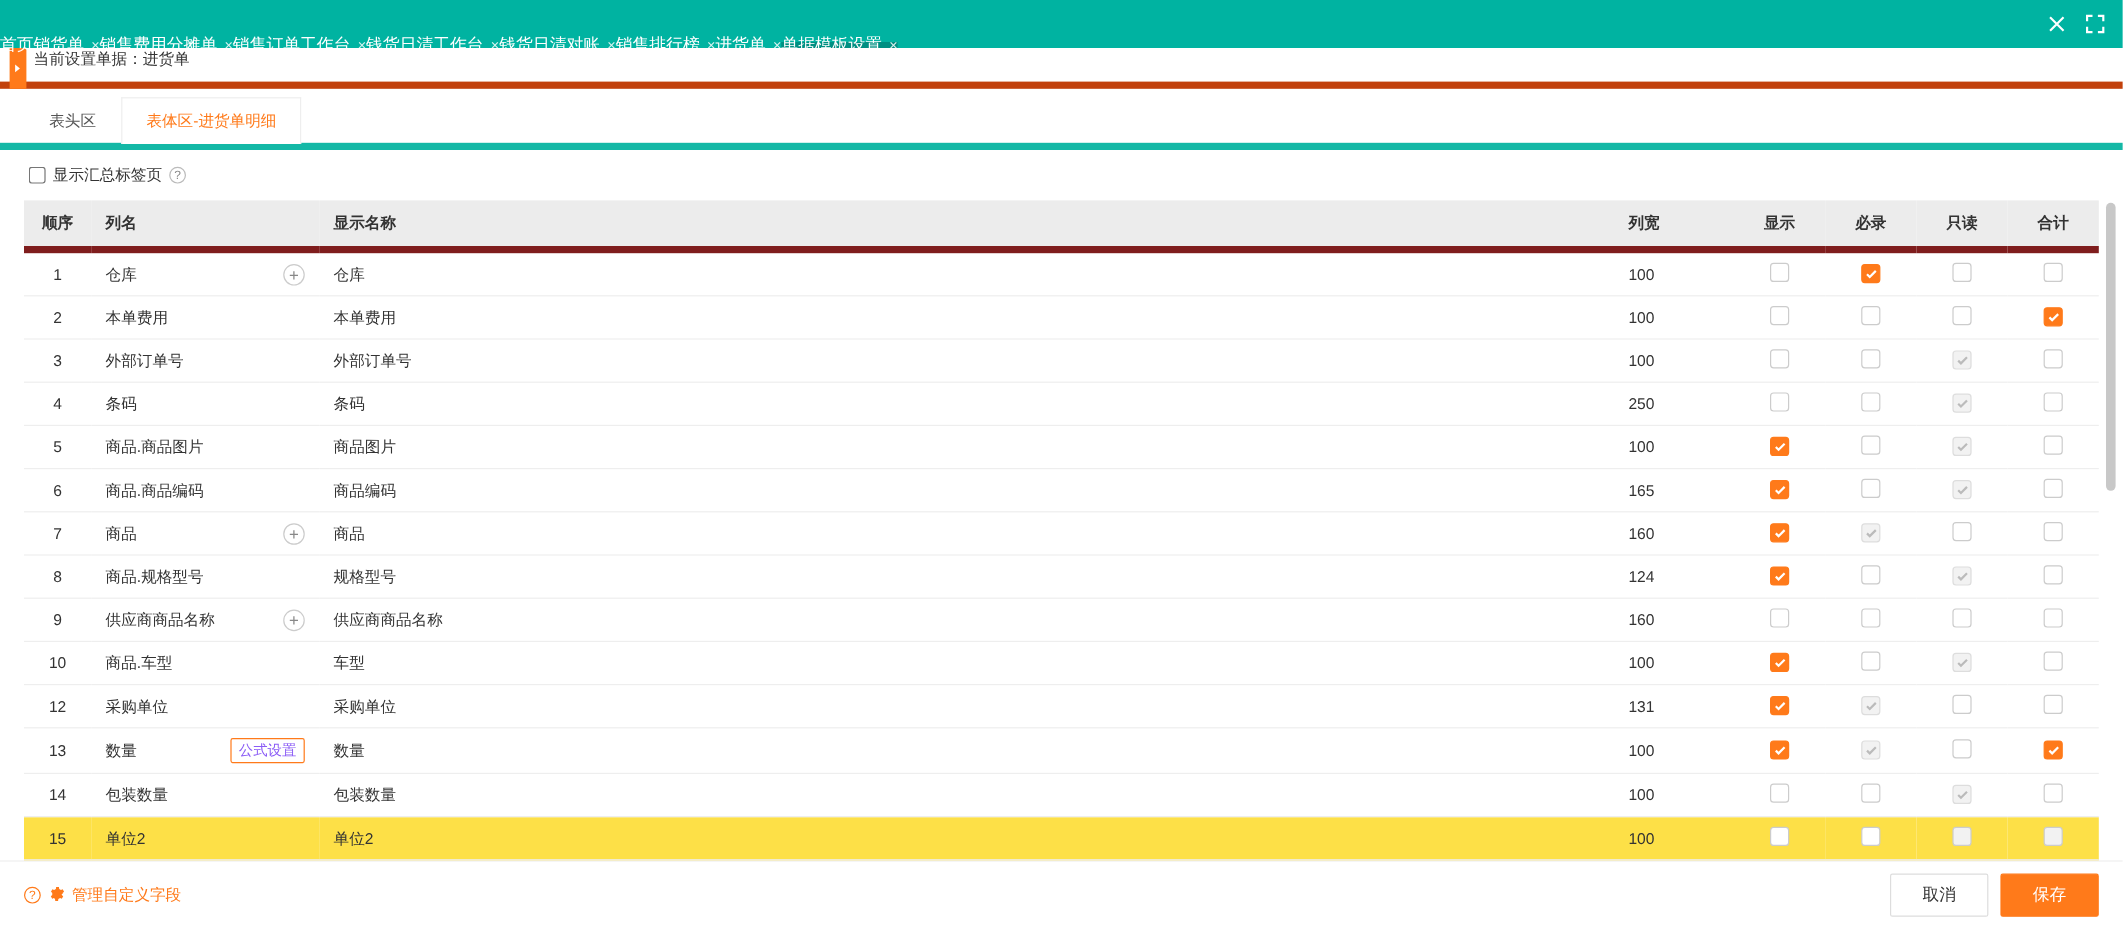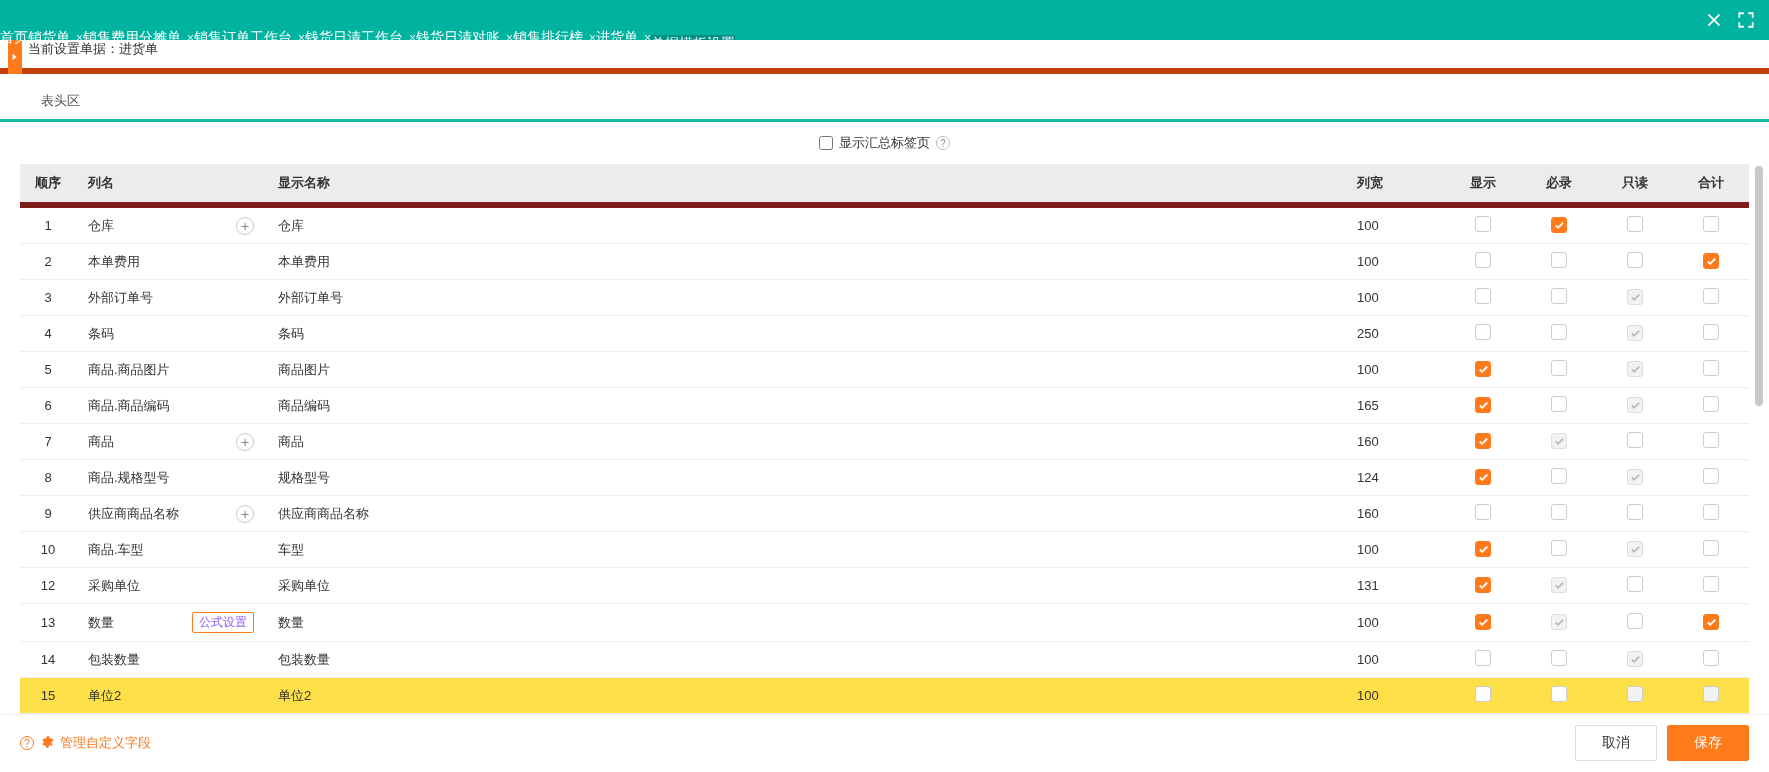--- a/index.html
+++ b/index.html
@@ -1,38 +1,38 @@
 <!DOCTYPE html>
 <html><head>
 <meta charset="utf-8">
 <style>
 * { box-sizing: border-box; margin: 0; padding: 0; }
 body { font-family: "Microsoft YaHei", Arial, sans-serif; font-size: 13px; color: #333; background: #fff; }
 
 
 .tabbar { height: 40px; background: #00b3a1; display: flex; align-items: stretch; color: #fff; }
 .tab { display: flex; align-items: center; padding: 0 0; cursor: pointer; font-size: 14px; white-space: nowrap; position: relative; margin-top: 35px; }
-.tab.active { background: #008f82; flex-direction: column; }
+.tab.active { background: #008f82; }
 .tab .close { margin-left: 6px; font-size: 12px; opacity: .85; }
 .tabbar-spacer { flex: 1; }
 .tabbar-right { display: flex; align-items: center; gap: 14px; padding-right: 14px; }
 .tabbar-right .icn { width: 18px; height: 18px; display: inline-flex; align-items: center; justify-content: center; color: #fff; cursor: pointer; }
 
 
 .crumb { height: 34px; display: flex; align-items: flex-start; padding: 0 8px; border-bottom: 6px solid #c2410c; }
 .crumb-handle { width: 14px; height: 34px; background: #ff7a1a; display: flex; align-items: center; justify-content: center; color: #fff; font-size: 10px; margin-right: 6px; cursor: pointer; }
 .crumb-text { font-size: 13px; color: #333; }
 
 
-.subtabs { display: flex; align-items: flex-end; padding: 6px 20px 0 20px; border-bottom: 3px solid #14b8a6; gap: 0; }
+.subtabs { display: flex; align-items: flex-end; padding: 6px 20px 0 20px; border-bottom: 6px solid #14b8a6; gap: 0; }
 .subtab { padding: 10px 20px 10px; cursor: pointer; color: #555; border: 1px solid transparent; border-bottom: none; position: relative; top: 1px; }
 .subtab.active { color: #ff7a1a; border-color: #eee; background: #fff; }
 
 
-.optrow { display: flex; align-items: center; gap: 6px; padding: 12px 24px; font-size: 13px; color: #333; justify-content: center; }
+.optrow { display: flex; align-items: center; gap: 6px; padding: 12px 24px; font-size: 13px; color: #333; }
 .optrow input[type=checkbox]{ width:14px;height:14px; }
 .q-icon { display:inline-flex; width:14px;height:14px; border:1px solid #bbb; border-radius:50%; align-items:center; justify-content:center; font-size:10px; color:#888; }
 
 
 .table-wrap { padding: 0 20px; position: relative; }
 .tbl { width: 100%; border-collapse: collapse; table-layout: fixed; }
 .tbl th { background: #ececec; font-weight: 600; text-align: left; padding: 10px 12px; border-bottom: 6px solid #7f1d1d; font-size: 13px; }
 .tbl td { padding: 8px 12px; border-bottom: 1px solid #eee; font-size: 13px; color: #333; }
 .tbl th.center, .tbl td.center { text-align: center; }
 .col-seq { width: 56px; text-align: center; }
@@ -126,20 +126,21 @@
   <div class="crumb-handle">
     <svg viewBox="0 0 10 10" width="8" height="8" fill="currentColor">
         <path d="M2 1l5 4-5 4z"></path>
       </svg>
   </div>
   <span class="crumb-text"><span>当前设置单据：</span><span>进货单</span></span>
 </div>
 
 <div class="subtabs" id="subtabs-mount">
     <div class="subtab">表头区</div>
+    <div class="subtab active">表体区-进货单明细</div>
   </div>
 
 <div class="optrow">
   <input type="checkbox" style="">
   <span>显示汇总标签页</span>
   <span class="q-icon">?</span>
 </div>
 
 <div class="table-wrap">
   <table class="tbl">

